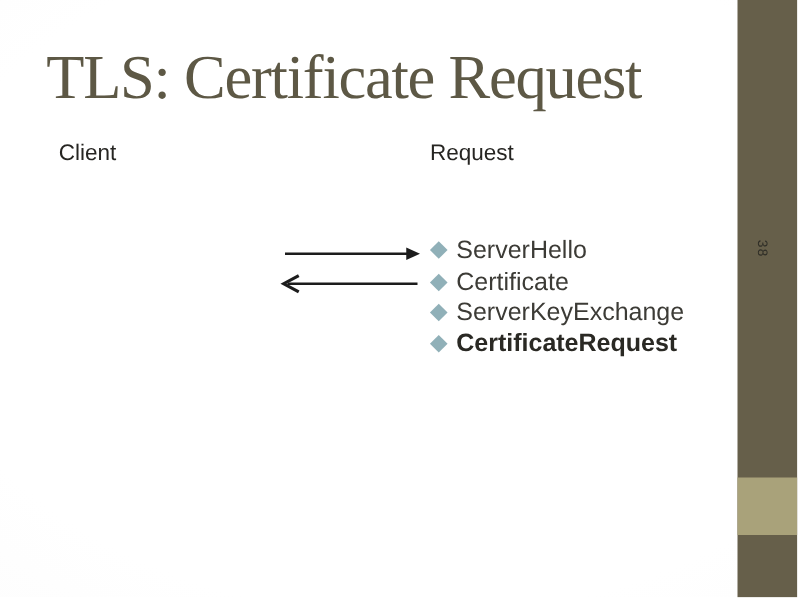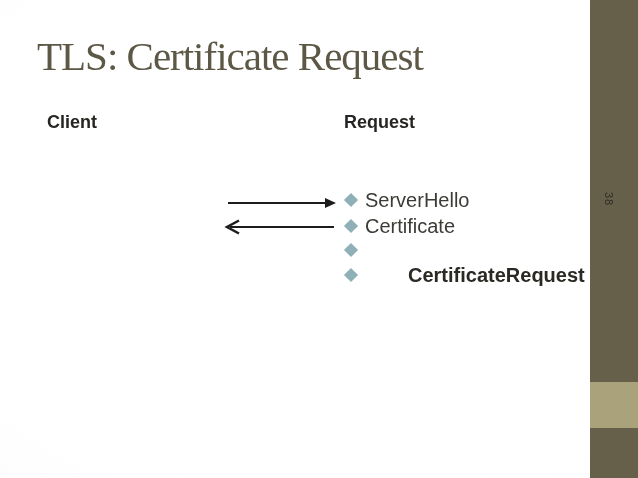--- a/index.html
+++ b/index.html
@@ -7,45 +7,45 @@
     position:relative;
     width:638px;height:478px;
     overflow:hidden;
     background:radial-gradient(ellipse 120% 110% at 52% 46%,
       #ffffff 52%, #fdfdfd 68%, #efefef 86%, #d6d6d7 100%);
     font-family:"Liberation Sans","DejaVu Sans",sans-serif;
   }
   .title{
     position:absolute;left:37px;top:34px;
     font-family:"Liberation Serif","DejaVu Serif",serif;
-    font-size:41px;line-height:1.1;letter-spacing:-1px;
+    font-size:50px;line-height:1.1;letter-spacing:-1px;
     color:#5d5845;white-space:nowrap;
   }
   .col-heading{
     position:absolute;top:112px;
-    font-size:18px;font-weight:700;color:#262522;
+    font-size:18px;font-weight:400;color:#262522;
   }
   .heading-client{left:47px;}
   .heading-server{left:344px;}
   .msg-row{
     position:absolute;height:24px;display:flex;align-items:center;
     font-size:20px;color:#3c3b36;white-space:nowrap;
   }
   .msg-row.bold{font-weight:700;color:#2a2924;}
   .diamond{
     width:10px;height:10px;transform:rotate(45deg);
     flex:0 0 auto;
   }
   .diamond-client{background:#b0a67c;margin-right:4px;}
   .diamond-server{background:#90b0b8;margin-right:9px;}
   .row-clienthello{left:47px;top:159px;}
   .row-serverhello{left:346px;top:188px;}
   .row-certificate{left:346px;top:214px;}
   .row-serverkeyexchange{left:346px;top:238px;}
-  .row-certificaterequest{left:346px;top:263px;gap:43px;}
+  .row-certificaterequest{left:346px;top:263px;}
   .arrows{position:absolute;left:0;top:0;}
   .sidebar{
     position:absolute;left:590px;top:0;width:48px;height:478px;
     background:#665f4a;
   }
   .sidebar-accent{
     position:absolute;left:0;top:382px;width:48px;height:46px;
     background:#a9a27a;
   }
   .slide-number{
@@ -80,20 +80,21 @@
   <div class="msg-row row-serverhello">
     <span class="diamond diamond-server"></span>
     <span>ServerHello</span>
   </div>
   <div class="msg-row row-certificate">
     <span class="diamond diamond-server"></span>
     <span>Certificate</span>
   </div>
   <div class="msg-row row-serverkeyexchange">
     <span class="diamond diamond-server"></span>
+    <span>ServerKeyExchange</span>
   </div>
   <div class="msg-row row-certificaterequest bold">
     <span class="diamond diamond-server"></span>
     <span>CertificateRequest</span>
   </div>
 
   <div class="sidebar">
     <div class="sidebar-accent"></div>
   </div>
   <div class="slide-number">38</div>

